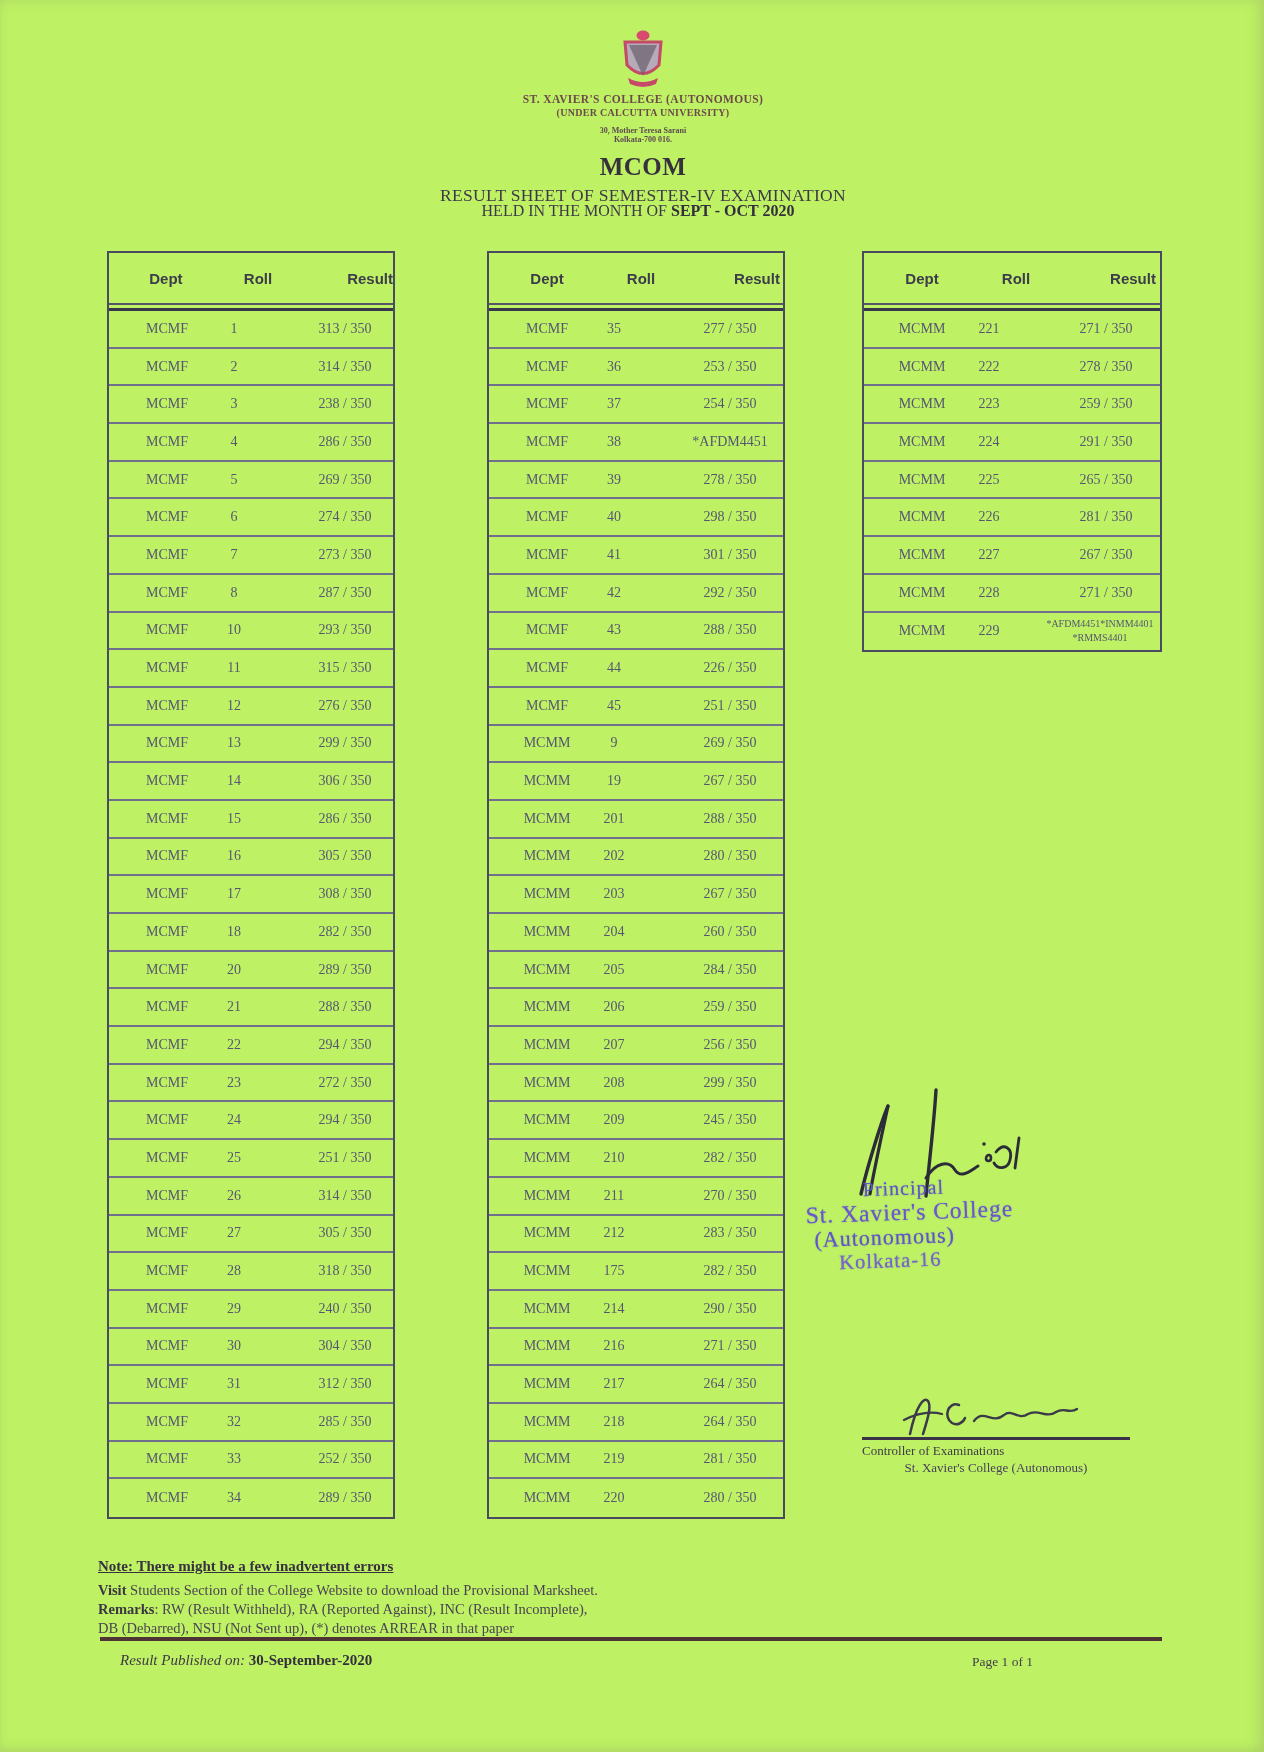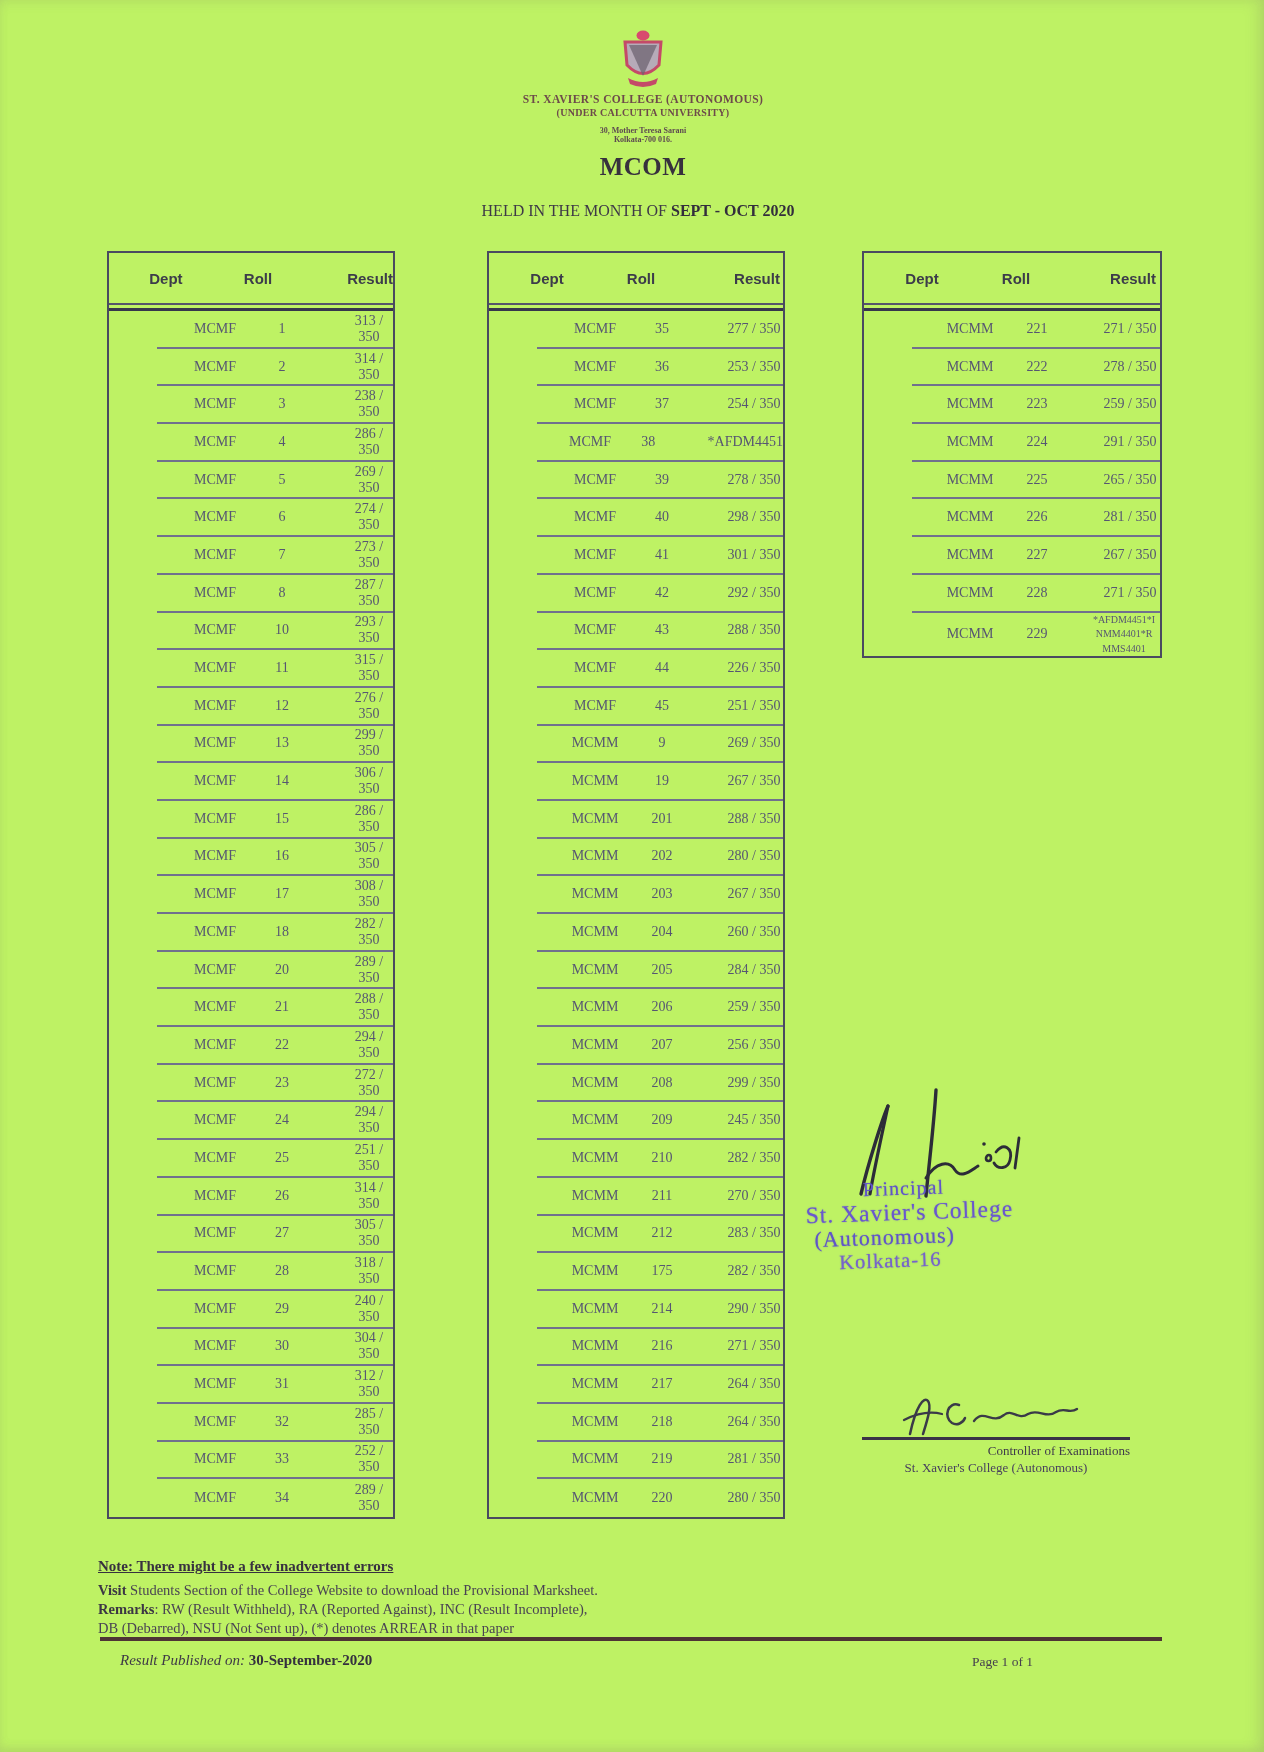--- a/index.html
+++ b/index.html
@@ -31,21 +31,21 @@
   }
   .t1{left:107px; width:288px;}
   .t2{left:487px; width:298px;}
   .t3{left:862px; width:300px; height:auto;}
   .thead{
     display:flex; align-items:center; height:50px;
     border-bottom:2px solid #55556a;
     font-family:"Liberation Sans", sans-serif; font-weight:bold;
     font-size:15px; color:#3c3c4a;gap:27px;
   }
-  .tbody{border-top:3.5px solid #36364c; margin-top:3px;padding-left:48px;}
+  .tbody{border-top:3.5px solid #36364c; margin-top:3px;}
   .trow{
     display:flex; align-items:center; min-height:37.7px;
     border-bottom:2px solid #70708e; box-sizing:border-box;
   }
   .trow:last-child{border-bottom:none;}
   .tcell{box-sizing:border-box; color:#565672; font-size:14px;}
   .tcell.dept{width:96px; padding-left:20px; text-align:center;}
   .tcell.roll{width:58px; text-align:center;}
   .tcell.result{flex:1; text-align:center; padding-left:34px;}
   .th{color:#3c3c4a; font-size:15px;}
@@ -57,21 +57,21 @@
     color:#6055c8; transform:rotate(-2deg);
     text-shadow:0 0 1.3px rgba(96,85,200,.75);
     letter-spacing:1px; line-height:1.08;
   }
   .stamp .s1{margin-left:72px; font-size:20px;}
   .stamp .s2{margin-left:14px; font-size:23.5px; color:#6a57cf;}
   .stamp .s3{margin-left:22px; font-size:22px;}
   .stamp .s4{margin-left:46px; font-size:20.5px; color:#7763cc;}
   .controller-sig{position:absolute; left:896px; top:1390px;}
   .controller-line{position:absolute; left:862px; top:1437px; width:268px; height:2.5px; background:#3b3347;}
-  .controller-title{position:absolute; left:862px; top:1443px; width:268px; text-align:right; font-size:13px; color:#3f3a4a;}
+  .controller-title{position:absolute; left:862px; top:1443px; width:268px; text-align:left; font-size:13px; color:#3f3a4a;}
   .controller-org{position:absolute; left:862px; top:1460px; width:268px; text-align:center; font-size:13px; color:#48405e;}
   
   .note-line{position:absolute; left:98px; top:1558px; font-size:15px; font-weight:bold; color:#37313f; text-decoration:underline;}
   .visit-line{position:absolute; left:98px; top:1582px; font-size:14.5px; color:#494353;}
   .remarks-line1{position:absolute; left:98px; top:1601px; font-size:14.5px; color:#494353;}
   .remarks-line2{position:absolute; left:98px; top:1620px; font-size:14.5px; color:#494353;}
   .bold{font-weight:bold; color:#3b3544;}
   .footer-rule{position:absolute; left:100px; top:1637px; width:1062px; height:3.5px; background:#4e3435;}
   .published-line{position:absolute; left:120px; top:1652px; font-size:15px; color:#3e3946;}
   .published-label{font-style:italic;}
@@ -89,20 +89,21 @@
       <path d="M5 12 L41 12 L39 35 Q23 52 7 35 Z" fill="#b6abb8" stroke="#c44a68" stroke-width="3"></path>
       <path d="M9 15 L37 15 L23 46 Z" fill="#6d6472" opacity="0.75"></path>
       <path d="M8 48 Q23 56 38 48 L36 54 Q23 60 10 54 Z" fill="#c44a68"></path>
     </svg>
   </div>
   <div class="hdr college-name" style="position:absolute;">ST. XAVIER'S COLLEGE (AUTONOMOUS)</div>
   <div class="hdr university-line" style="position:absolute;">(UNDER CALCUTTA UNIVERSITY)</div>
   <div class="hdr addr1" style="position:absolute;">30, Mother Teresa Sarani</div>
   <div class="hdr addr2" style="position:absolute;">Kolkata-700 016.</div>
   <div class="hdr program" style="position:absolute;">MCOM</div>
+  <div class="hdr sheet-title" style="position:absolute;">RESULT SHEET OF SEMESTER-IV EXAMINATION</div>
   <div class="hdr held-line" style="position:absolute;">
     <span>HELD IN THE MONTH OF</span>
     <b>SEPT - OCT 2020</b>
   </div>
 
   <div class="rtable t1">
     <div class="thead">
       <div class="tcell dept th">Dept</div>
       <div class="tcell roll th">Roll</div>
       <div class="tcell result th">Result</div>

